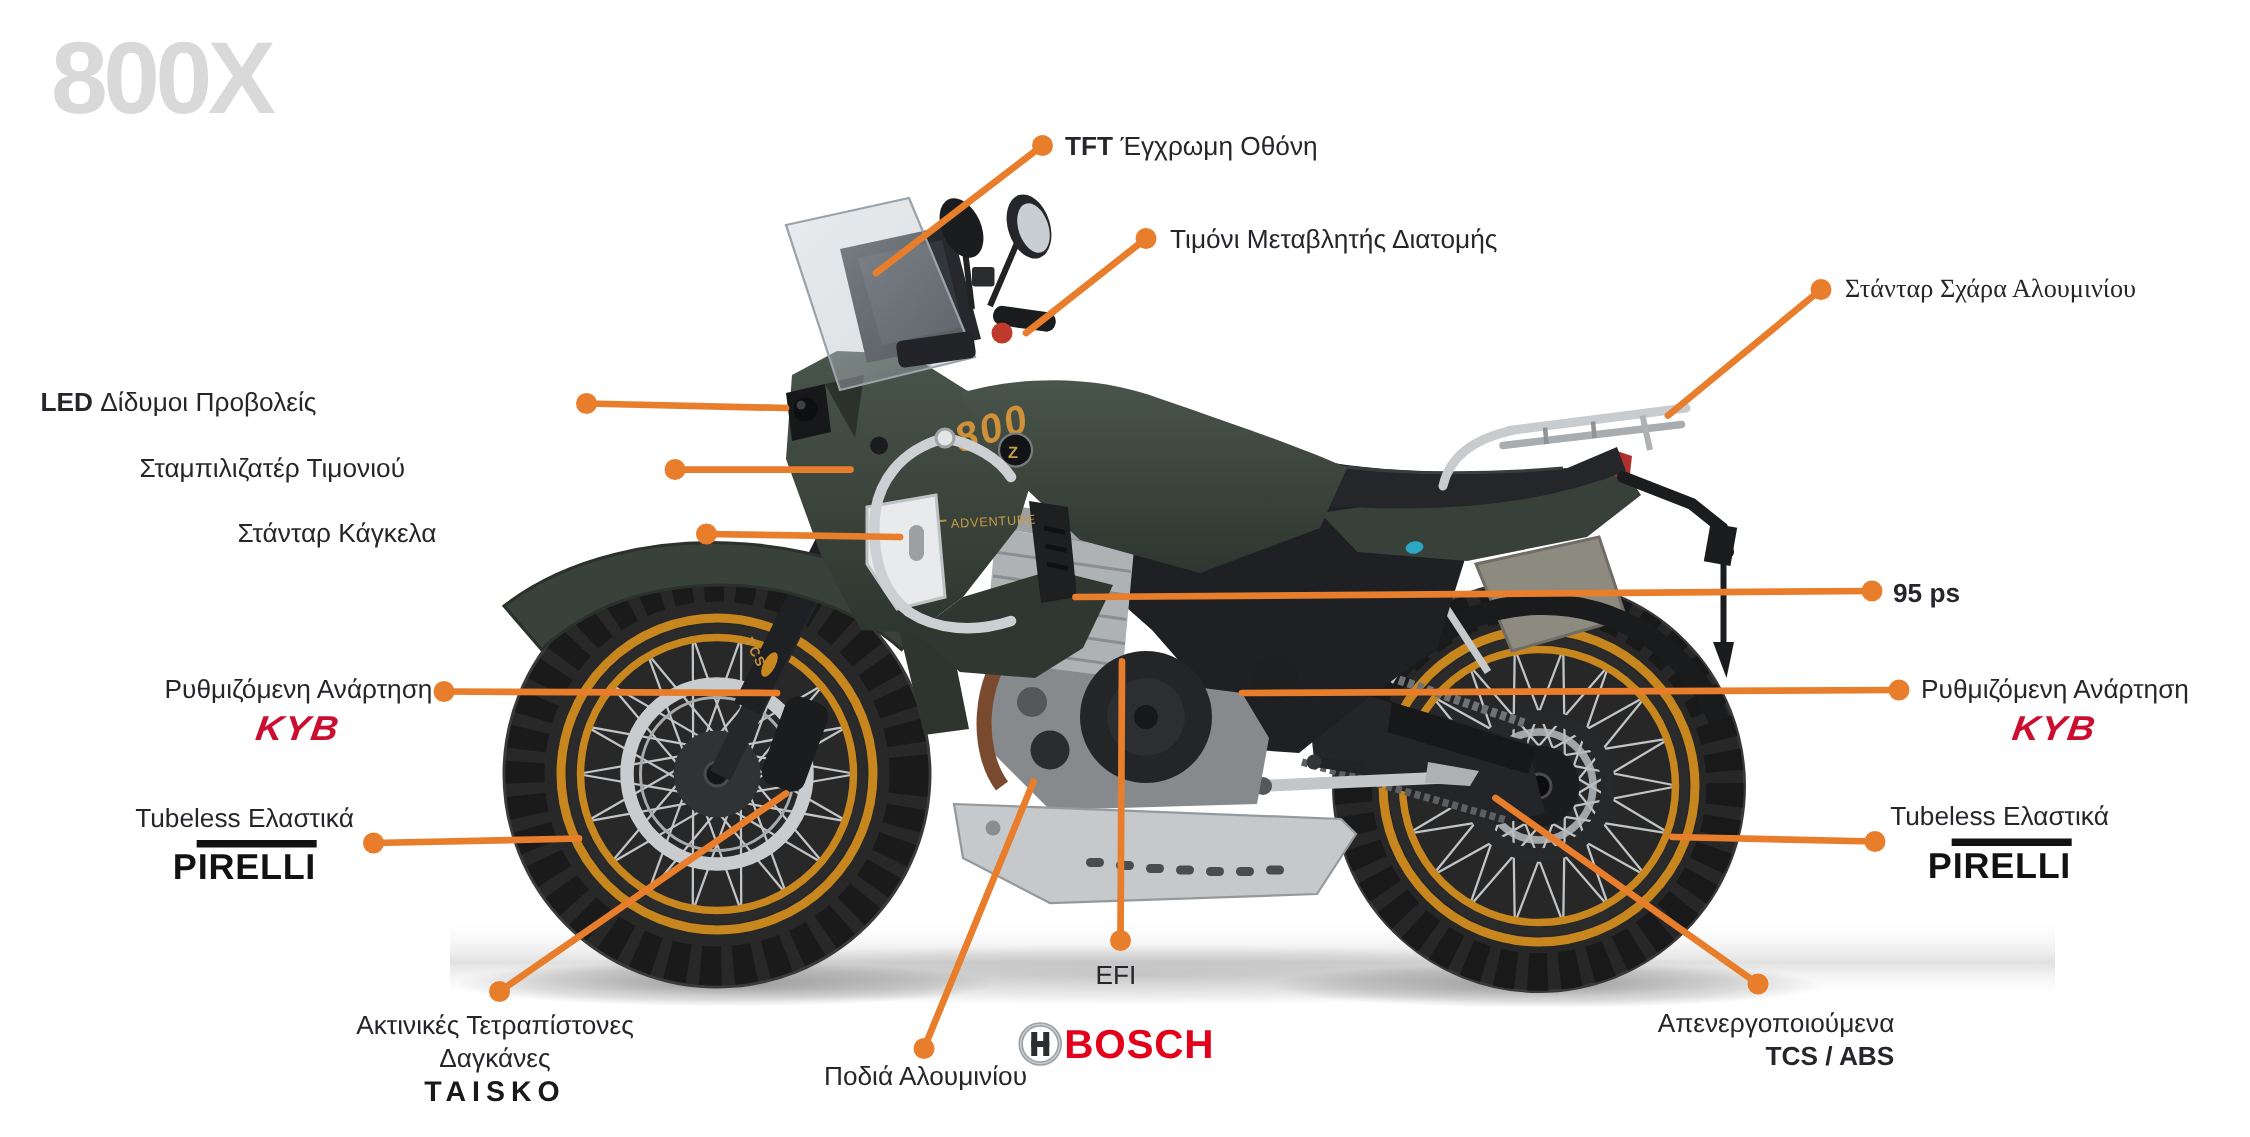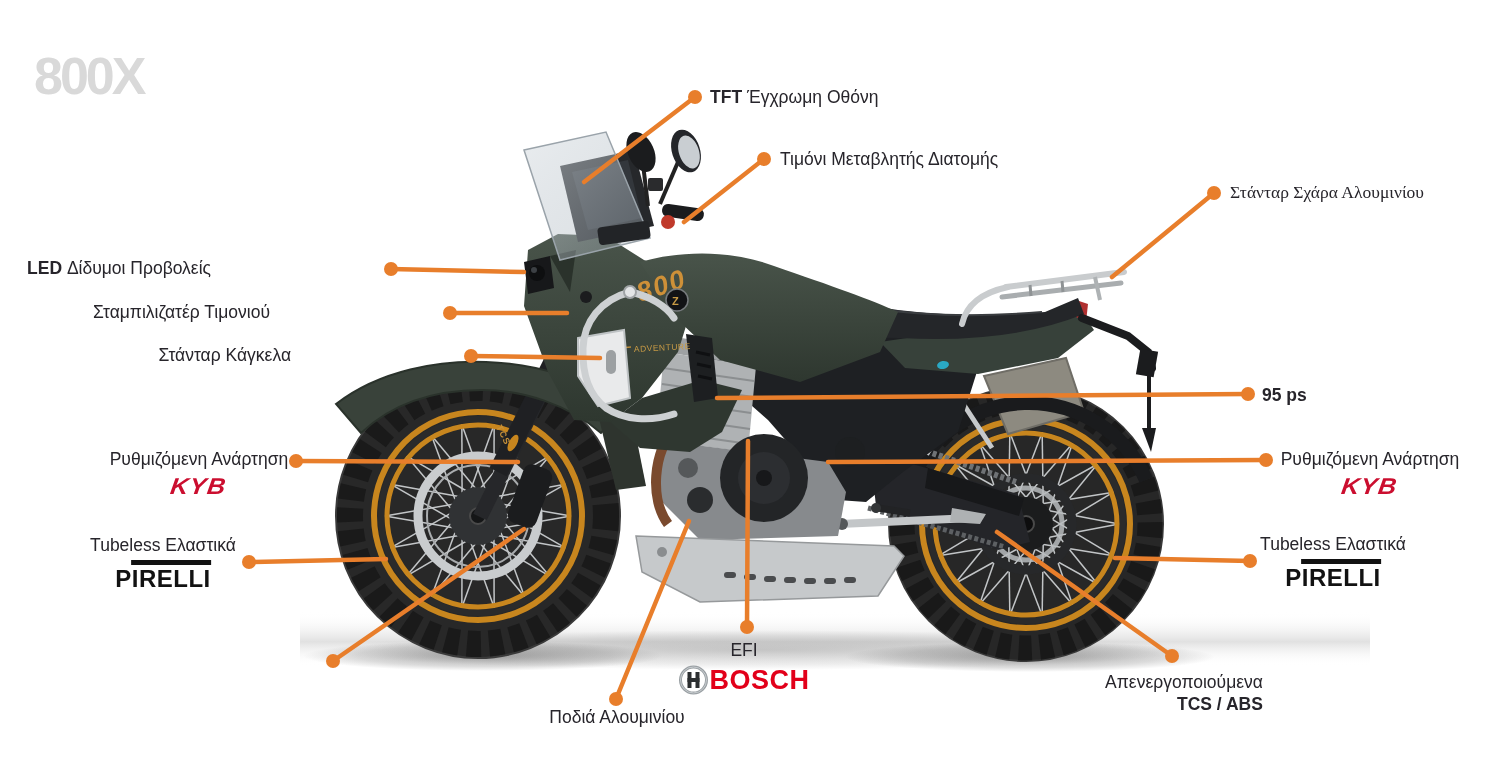--- a/index.html
+++ b/index.html
@@ -1,39 +1,39 @@
 <!DOCTYPE html>
 <html><head>
 <meta charset="utf-8">
 <style>
   html,body{margin:0;padding:0;background:#fff;}
   .stage{position:relative;width:1500px;height:758px;background:#ffffff;overflow:hidden;
          font-family:"Liberation Sans", sans-serif;}
   .title{position:absolute;left:34px;top:18px;display:flex;align-items:baseline;gap:10px;
          color:#D9D9D9;font-weight:700;line-height:1;}
-  .title .main{font-size:52px;letter-spacing:-3px;margin-top:32px;}
+  .title .main{font-size:68px;letter-spacing:-3px;}
   .title .sub{font-size:46px;letter-spacing:0;}
   #bike-svg,#line-svg{position:absolute;left:0;top:0;}
   #labels{position:absolute;left:0;top:0;width:1337px;height:758px;pointer-events:none;}
   .callout{position:absolute;color:#27252B;font-size:17.5px;line-height:22px;white-space:nowrap;}
   .callout .row{line-height:22px;}
   .callout .row b{font-weight:700;}
   .align-left{text-align:left;}
   .align-right{text-align:right;}
   .align-center{transform:translateX(-50%);text-align:center;}
   
   .kyb{display:inline-block;margin-top:3px;font-weight:900;font-style:italic;
        font-size:25px;line-height:26px;letter-spacing:1px;color:#CB0E2F;
        transform:skewX(-8deg) scaleY(.92);}
   .pirelli{position:relative;display:inline-block;margin-top:4px;font-weight:900;
            font-size:24px;line-height:26px;letter-spacing:.5px;color:#121212;padding-top:6px;}
   .pirelli .bar{position:absolute;top:0;left:16px;right:0;height:5px;background:#121212;}
   .taisko{display:inline-block;margin-top:2px;font-weight:800;font-size:19px;line-height:22px;
           letter-spacing:4px;color:#1a1a1a;}
-  .bosch-row{display:inline-flex;align-items:center;gap:1px;margin-top:4px;line-height:30px;}
+  .bosch-row{display:inline-flex;align-items:center;gap:1px;margin-top:20px;line-height:30px;}
   .bosch-symbol{width:30px;height:30px;display:block;}
   .bosch{color:#E2001A;font-weight:800;font-size:27px;letter-spacing:.5px;}
 </style>
 </head>
 <body>
 
 <div class="stage">
 
   <svg id="bike-svg" width="1500" height="758" viewBox="0 0 1500 758">
     <defs>
@@ -374,20 +374,27 @@
         <div class="row">
     <span class="kyb">KYB</span>
   </div>
       </div>
       <div class="callout align-center" style="left: 163px; top: 534px;">
         <div class="row"><span>Tubeless Ελαστικά</span></div>
         <div class="row">
     <span class="pirelli"><span class="bar"></span><span>PIRELLI</span></span>
   </div>
       </div>
+      <div class="callout align-center" style="left: 330px; top: 672px;">
+        <div class="row"><span>Ακτινικές Τετραπίστονες</span></div>
+        <div class="row"><span>Δαγκάνες</span></div>
+        <div class="row">
+    <span class="taisko">TAISKO</span>
+  </div>
+      </div>
       <div class="callout align-center" style="left: 617px; top: 706px;">
         <div class="row"><span>Ποδιά Αλουμινίου</span></div>
       </div>
       <div class="callout align-center" style="left: 744px; top: 639px;"><div class="row"><span>EFI</span></div><div class="row bosch-row">
     <svg class="bosch-symbol" viewBox="0 0 30 30">
       <circle cx="15" cy="15" r="13" fill="#ffffff" stroke="#9aa0a4" stroke-width="3"></circle>
       <circle cx="15" cy="15" r="13" fill="none" stroke="#c7cccf" stroke-width="1"></circle>
       <rect x="9" y="7" width="4" height="16" fill="#2b2e30"></rect>
       <rect x="17" y="7" width="4" height="16" fill="#2b2e30"></rect>
       <rect x="9" y="13" width="12" height="4" fill="#2b2e30"></rect>

